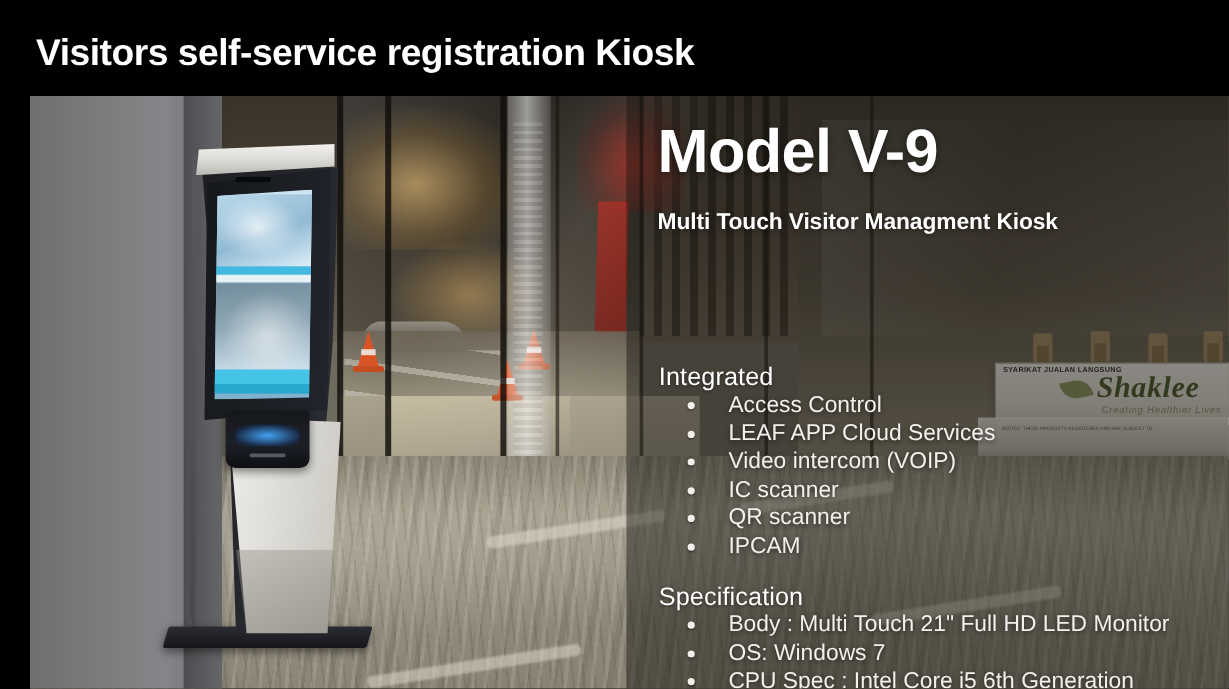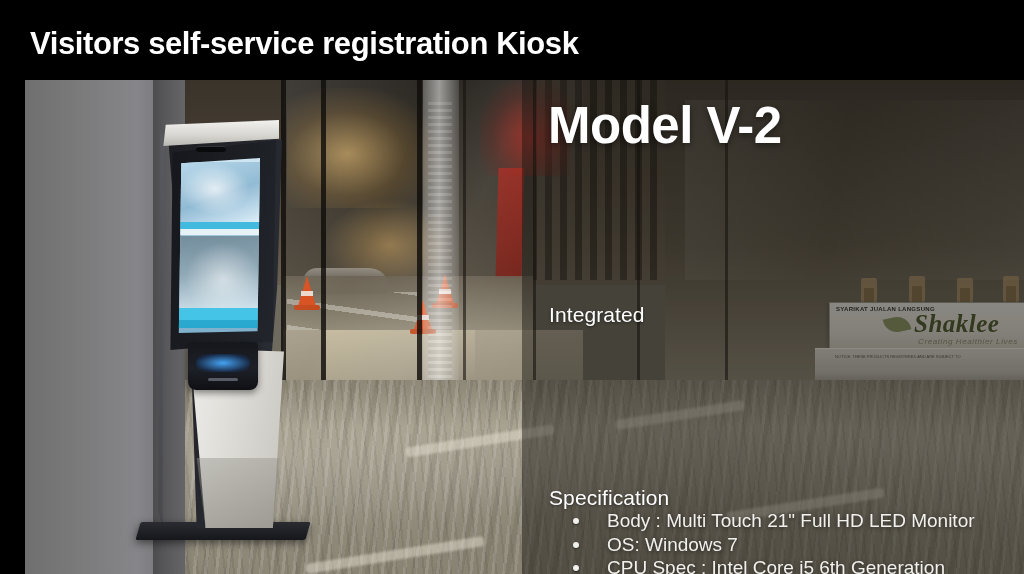--- a/index.html
+++ b/index.html
@@ -381,23 +381,32 @@
       </div>
       <div id="kiosk-scanner">
         <div id="scanner-glow"></div>
         <div id="scanner-slot"></div>
       </div>
     </div>
 
     <div id="info-overlay"></div>
 
     <div id="info-content">
-      <div id="model-title">Model V-2</div>
+      <div id="model-title">Model V-9</div>
+      <div id="model-sub">Multi Touch Visitor Managment Kiosk</div>
 
       <div class="section-head" id="integrated-head">Integrated</div>
+      <ul class="bullet-list" id="integrated-list">
+        <li>Access Control</li>
+        <li>LEAF APP Cloud Services</li>
+        <li>Video intercom (VOIP)</li>
+        <li>IC scanner</li>
+        <li>QR scanner</li>
+        <li>IPCAM</li>
+      </ul>
 
       <div class="section-head" id="spec-head">Specification</div>
       <ul class="bullet-list" id="spec-list">
         <li>Body : Multi Touch 21" Full HD LED Monitor</li>
         <li>OS: Windows 7</li>
         <li>CPU Spec : Intel Core i5 6th Generation</li>
 
       </ul>
     </div>
 

